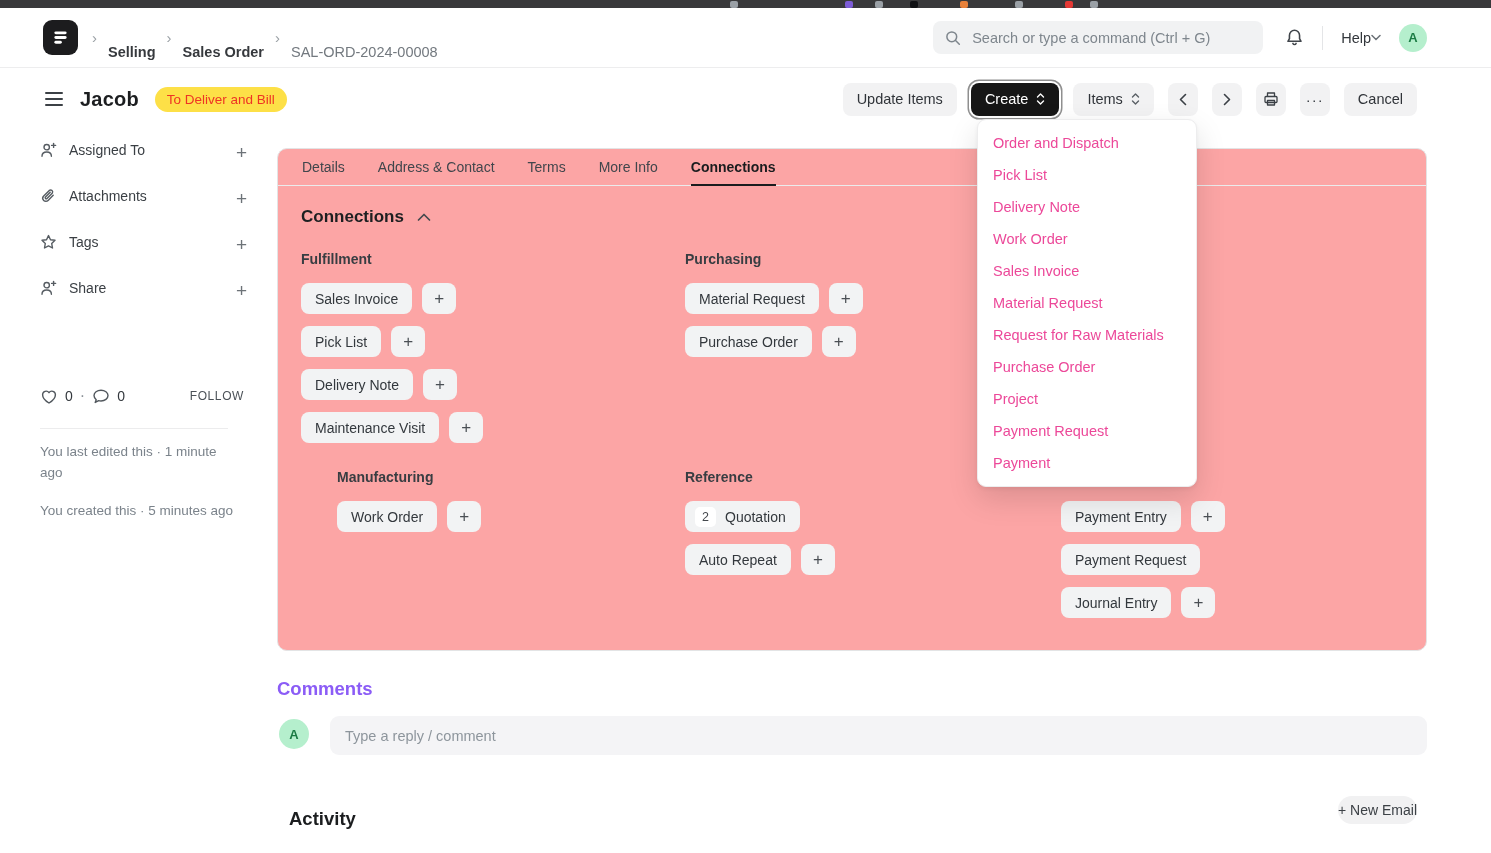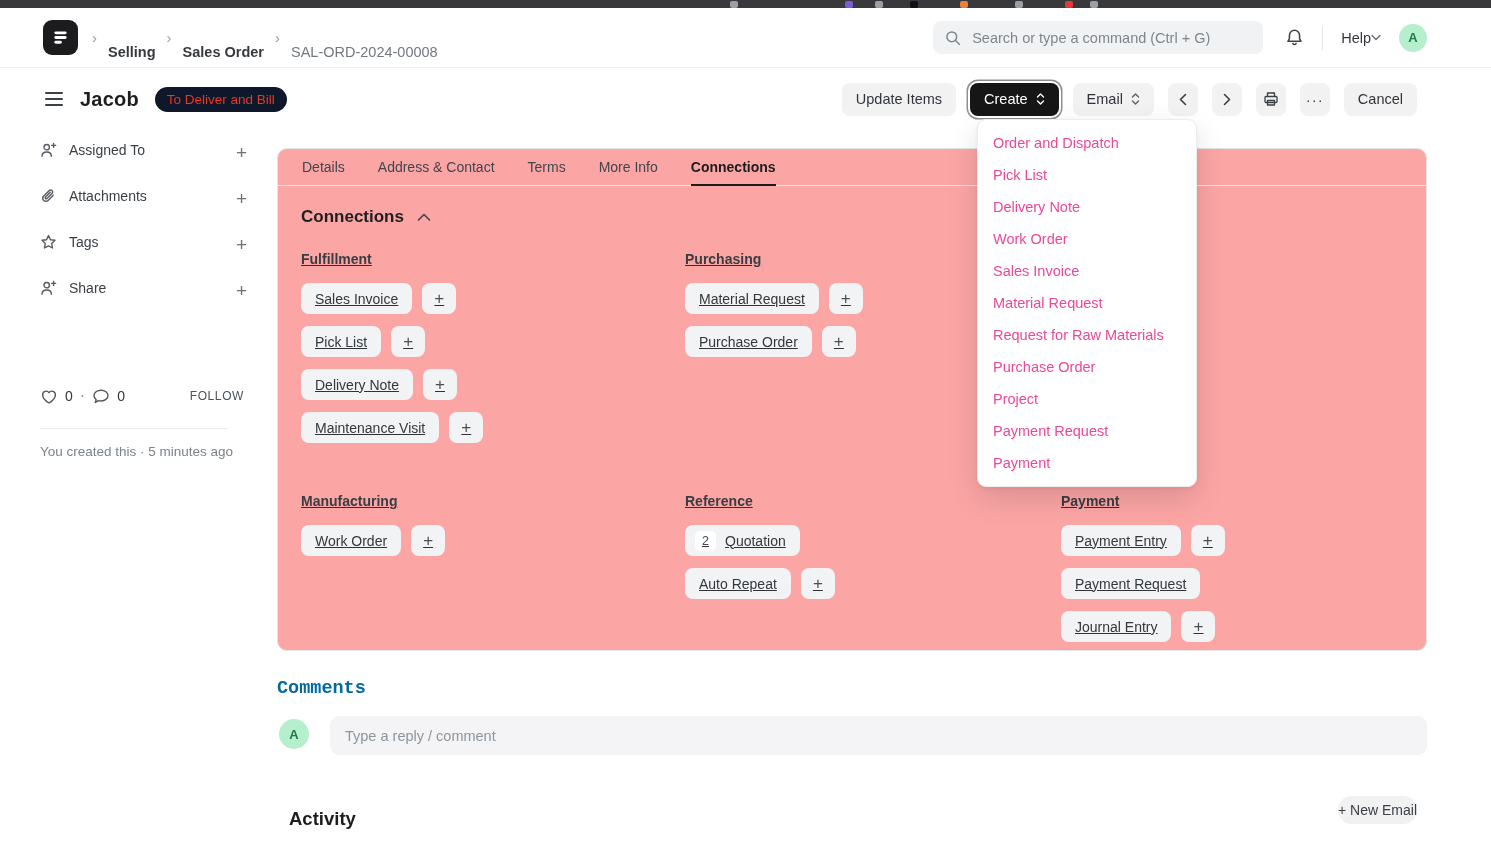--- a/index.html
+++ b/index.html
@@ -78,34 +78,34 @@
   .tabs{display:flex;gap:33px;height:36px;align-items:stretch;padding:0 24px;
         border-bottom:1px solid #ebebec;}
   .tab{border:none;background:none;font-family:inherit;font-size:14px;color:#41464c;
        padding:0;cursor:pointer;display:flex;align-items:center;border-bottom:2px solid transparent;
        margin-bottom:-1px;}
   .tab.active{color:#1a1c1e;font-weight:700;border-bottom-color:#1a1c1e;}
   .card-body{padding:21px 24px 0 23px;}
   .sec-head{display:flex;align-items:center;gap:13px;margin-bottom:24px;}
   .sec-title{font-size:17px;font-weight:700;color:#1d1f21;}
   .collapse{border:none;background:none;color:#45494e;cursor:pointer;display:flex;padding:0;}
-  .groups{display:grid;grid-template-columns:384px 376px 1fr;row-gap:38px;text-decoration:underline;}
+  .groups{display:grid;grid-template-columns:384px 376px 1fr;row-gap:14px;}
   .group h3{font-size:14px;font-weight:700;color:#383d42;margin:0 0 16px;}
   .pill-row{display:flex;align-items:center;gap:10px;margin-bottom:12px;}
   .pill{height:31px;border:none;border-radius:8px;background:#f2f3f4;color:#33383d;
         font-size:14px;font-family:inherit;padding:0 14px;display:inline-flex;
         align-items:center;cursor:pointer;white-space:nowrap;}
   .pill .pill-count{background:#fff;border-radius:5px;min-width:21px;height:20px;display:inline-flex;
         align-items:center;justify-content:center;font-size:12.5px;color:#44484d;margin:0 9px 0 -4px;}
   .pill.plus-pill{width:34px;padding:0;justify-content:center;font-size:17px;color:#4a4f54;
         font-weight:300;}
 
   
   .comments-title{position:absolute;left:277px;top:678px;font-size:18.5px;font-weight:700;
-        color:#0369a1;font-family:Liberation Mono, monospace;}
+        color:#8b5cf6;}
   .comment-avatar{position:absolute;left:279px;top:719px;width:30px;height:30px;border-radius:50%;
         display:flex;align-items:center;justify-content:center;font-size:13px;font-weight:600;}
   .comment-input{position:absolute;left:330px;top:716px;width:1097px;height:39px;background:#f4f4f6;
         border:none;border-radius:9px;font-size:14.5px;font-family:inherit;padding:0 15px;
         box-sizing:border-box;color:#3a3f44;outline:none;}
   .comment-input::placeholder{color:#8d959c;}
   .activity-title{position:absolute;left:277px;top:796px;font-size:18.5px;font-weight:700;
         color:#1b1d1f;}
   .new-email{position:absolute;right:74px;top:796px;height:28px;border:none;border-radius:14px;
         background:#f1f1f2;color:#3c4146;font-size:14px;font-family:inherit;padding:0 0;
@@ -172,34 +172,34 @@
     </div>
   </header>
 
   <div class="page-head">
     <span class="burger">
       <span></span>
         <span></span>
         <span></span>
     </span>
     <h1 class="page-title" style="margin:0;">Jacob</h1>
-    <span class="status-badge" style="color: rgb(238, 52, 36); background: #0f172a;">To Deliver and Bill</span>
+    <span class="status-badge" style="color: rgb(238, 52, 36); background: #fde047;">To Deliver and Bill</span>
     <div class="head-actions">
       <button class="btn">Update Items</button>
       <button class="btn dark" style="background: rgb(22, 22, 22);">
         <span>Create</span>
         <span class="updown">
           <svg width="9" height="14" viewBox="0 0 9 14" fill="none" stroke="currentColor" stroke-width="1.4" stroke-linecap="round" stroke-linejoin="round">
             <polyline points="1.5,5 4.5,2 7.5,5"></polyline>
               <polyline points="1.5,9 4.5,12 7.5,9"></polyline>
           </svg>
         </span>
       </button>
       <button class="btn">
-        <span>Email</span>
+        <span>Items</span>
         <span class="updown" style="color:#5a6066;">
           <svg width="9" height="14" viewBox="0 0 9 14" fill="none" stroke="currentColor" stroke-width="1.4" stroke-linecap="round" stroke-linejoin="round">
             <polyline points="1.5,5 4.5,2 7.5,5"></polyline>
               <polyline points="1.5,9 4.5,12 7.5,9"></polyline>
           </svg>
         </span>
       </button>
       <button class="btn icon-btn">
         <svg width="8" height="13" viewBox="0 0 8 13" fill="none" stroke="currentColor" stroke-width="1.6" stroke-linecap="round" stroke-linejoin="round">
             <polyline points="6.5,1.5 1.5,6.5 6.5,11.5"></polyline>
@@ -279,20 +279,21 @@
       <span class="dot">·</span>
       <span style="display:flex;color:#51575d;">
         <svg width="18" height="17" viewBox="0 0 18 17" fill="none" stroke="currentColor" stroke-width="1.4" stroke-linejoin="round">
           <path d="M9 2.2c3.9 0 7 2.4 7 5.4s-3.1 5.4-7 5.4c-.8 0-1.6-.1-2.3-.3L3.2 14.4l1-2.7C3 10.6 2 9.2 2 7.6c0-3 3.1-5.4 7-5.4z"></path>
         </svg>
       </span>
       <span class="num">0</span>
       <button class="follow">FOLLOW</button>
     </div>
     <div class="side-divider"></div>
+    <p class="side-meta">You last edited this · 1 minute ago</p>
     <p class="side-meta">You created this · 5 minutes ago</p>
   </aside>
 
   <section class="card">
     <div class="tabs" id="tabs">
         <button class="tab">Details</button>
         <button class="tab">Address &amp; Contact</button>
         <button class="tab">Terms</button>
         <button class="tab">More Info</button>
         <button class="tab active">Connections</button>
@@ -342,21 +343,21 @@
               </button>
               <button class="pill plus-pill">+</button>
             </div>
             <div class="pill-row">
               <button class="pill">
                 <span>Purchase Order</span>
               </button>
               <button class="pill plus-pill">+</button>
             </div>
           </div>
-          <div class="group" style="grid-area: 2 / 1;">
+          <div class="group" style="grid-area: 2 / 1; margin-left: 36px;">
             <h3>Manufacturing</h3>
             <div class="pill-row">
               <button class="pill">
                 <span>Work Order</span>
               </button>
               <button class="pill plus-pill">+</button>
             </div>
           </div>
           <div class="group" style="grid-area: 2 / 2;">
             <h3>Reference</h3>

